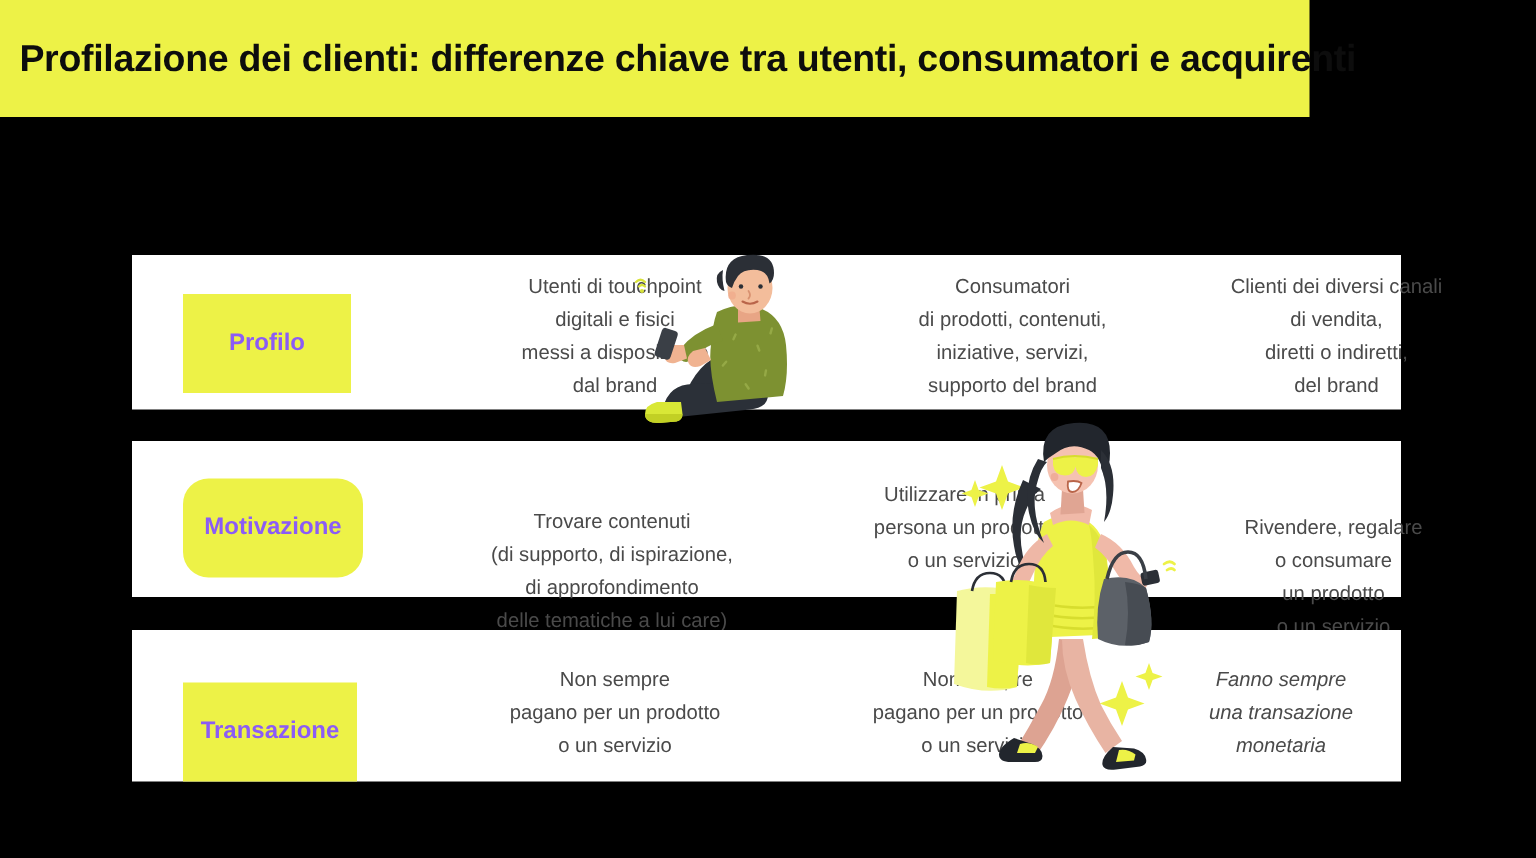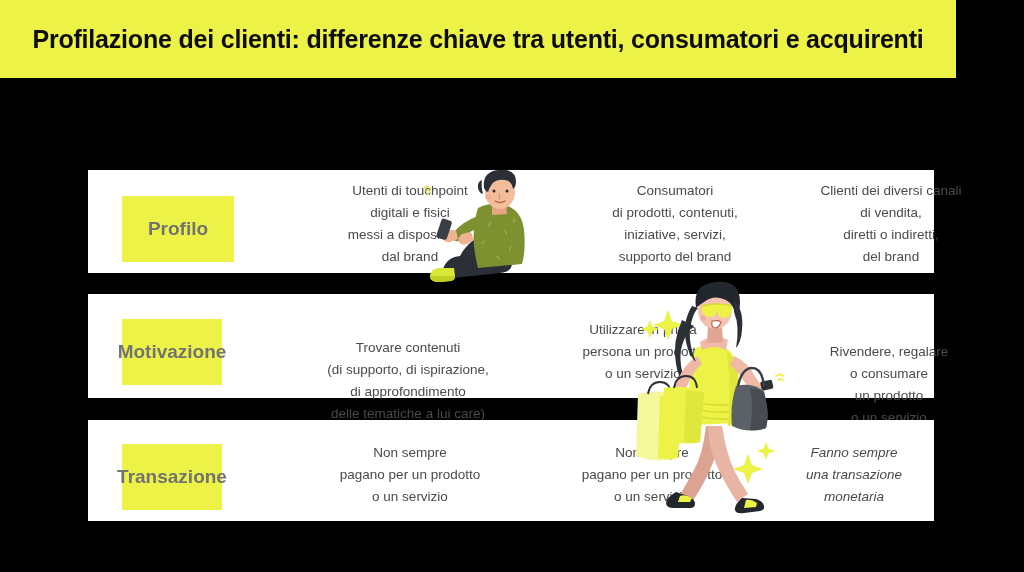--- a/index.html
+++ b/index.html
@@ -12,26 +12,27 @@
     height: 572px;
     position: relative;
     overflow: hidden;
     font-family: "Liberation Sans", sans-serif;
   }
 
   
   .title-bar {
     position: absolute;
     left: 0; top: 0;
-    width: 956px;
+    width: 829px;
     height: 78px;
     background: #EDF247;
     display: flex;
     align-items: center;
     justify-content: center;
+    padding-left: 44px;
   }
   .title-text {
     font-size: 25px;
     font-weight: bold;
     color: #0d0d0d;
     letter-spacing: -0.2px;
     white-space: nowrap;
   }
 
   
@@ -81,27 +82,27 @@
   .row-2 { top: 294px; height: 104px; }
   .row-3 { top: 420px; height: 101px; }
 
   .row-chip {
     position: absolute;
     left: 34px;
     background: #EDF247;
     display: flex;
     align-items: center;
     justify-content: center;
-    color: #737373;
-    font-size: 19px;
+    color: #8b5cf6;
+    font-size: 16px;
     font-weight: bold;
   }
   .row-1 .row-chip { top: 26px; width: 112px; height: 66px; }
-  .row-2 .row-chip { top: 25px; width: 100px; height: 66px; }
-  .row-3 .row-chip { top: 24px; width: 100px; height: 66px; }
+  .row-2 .row-chip { top: 25px; width: 120px; height: 66px; border-radius: 17px; }
+  .row-3 .row-chip { top: 35px; width: 116px; height: 66px; }
 
   .cell {
     position: absolute;
     text-align: center;
     color: #4a4a4a;
     font-size: 13.5px;
     line-height: 1.62;
   }
   
   .r1c1 { left: 198px; top: 10px;  width: 248px; }

